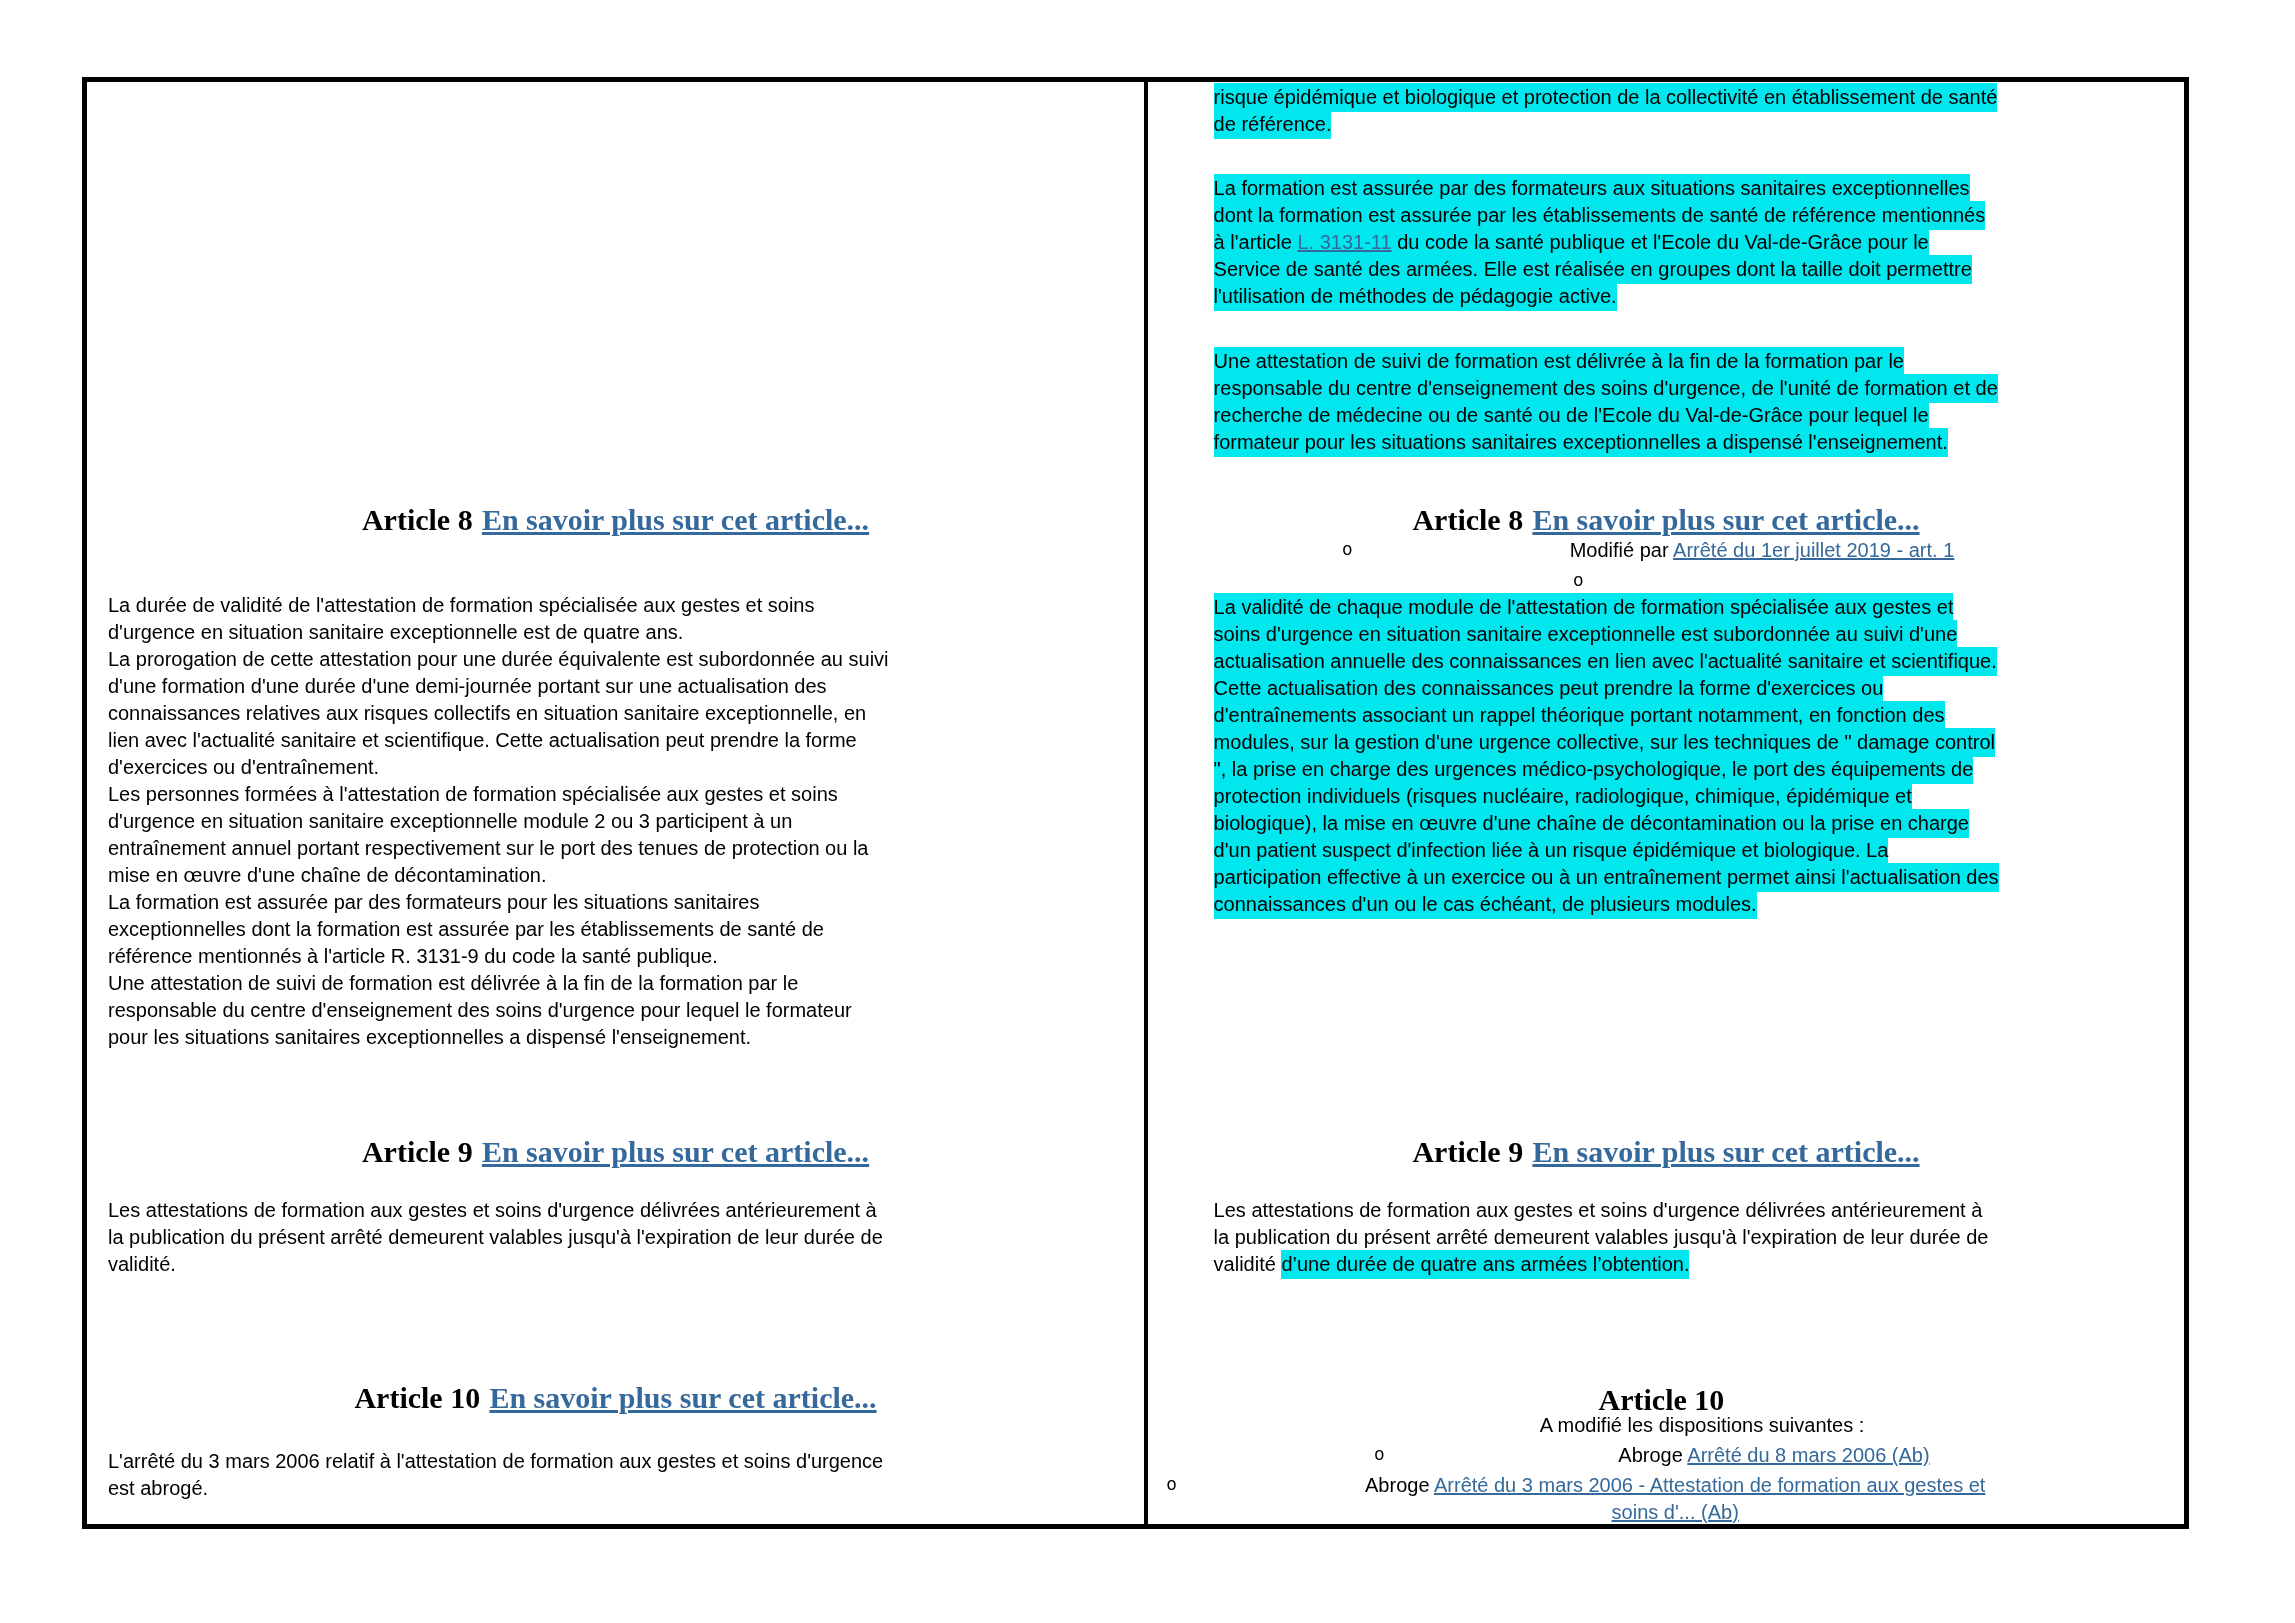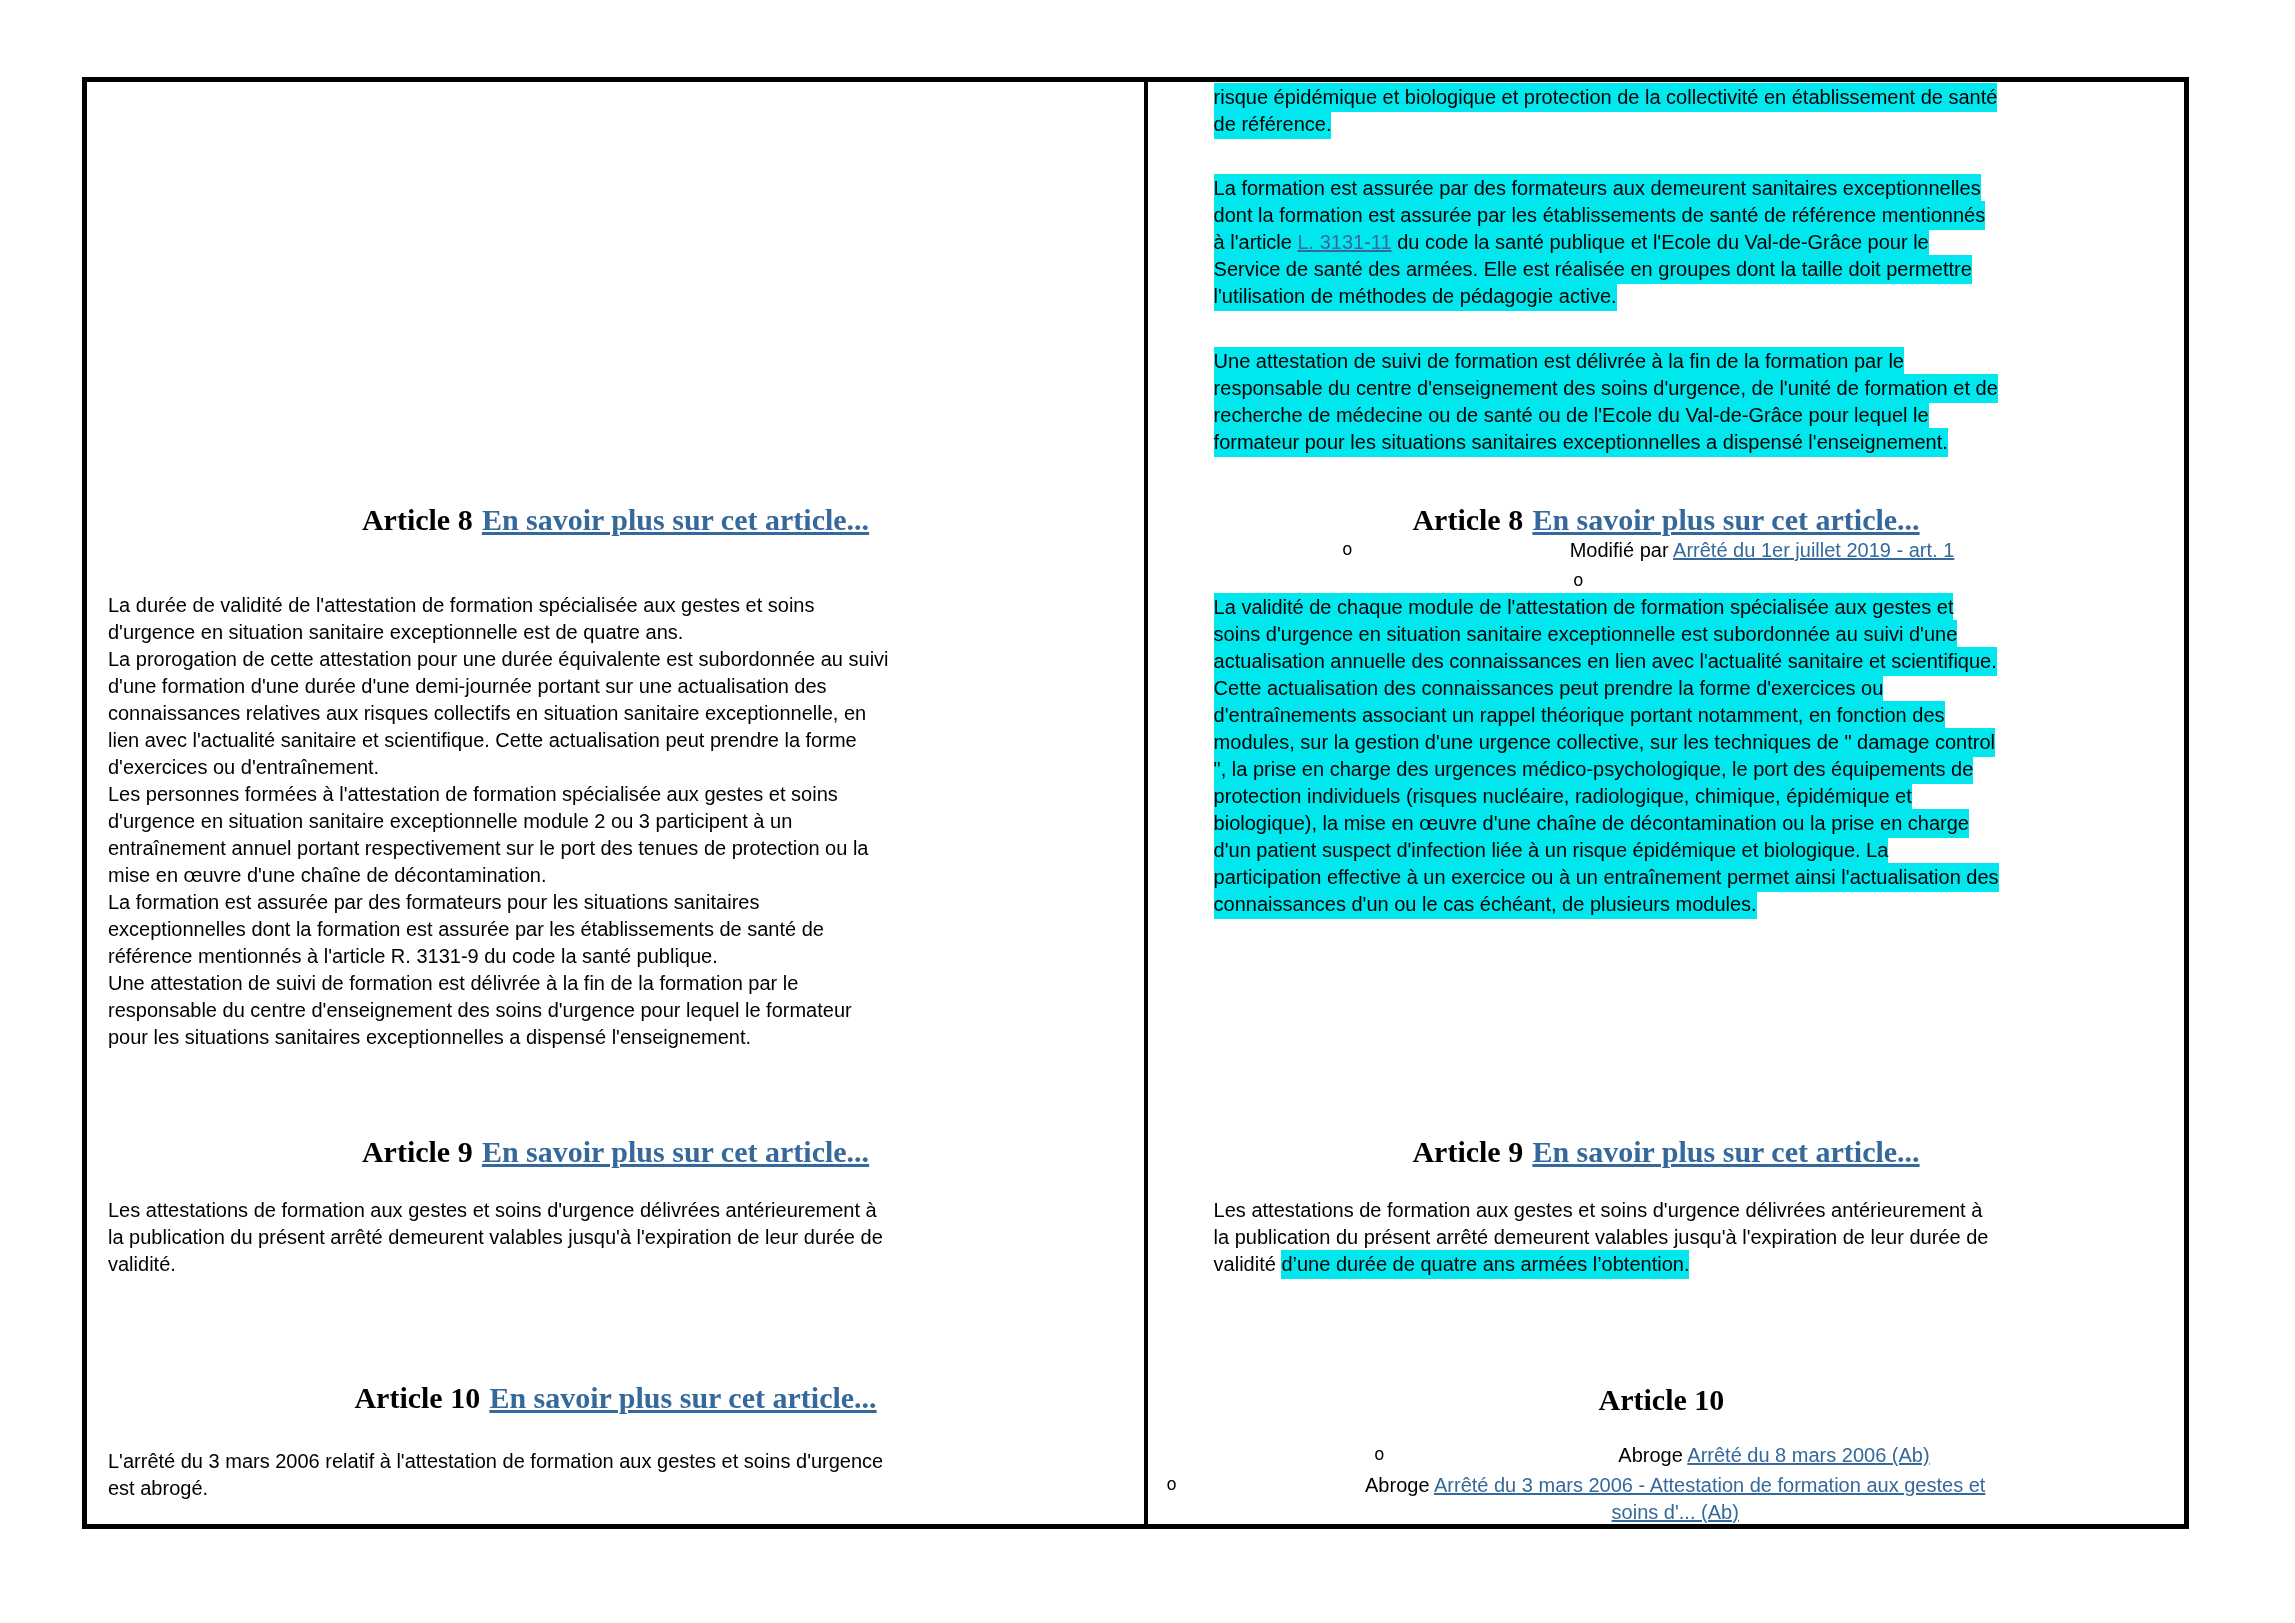--- a/index.html
+++ b/index.html
@@ -75,21 +75,21 @@
       <div class="heading" style="top:1298px">
         <span class="h-label">Article 10</span><span class="lnk">En savoir plus sur cet article...</span>
       </div>
       <div class="block" style="top:1366px"><span>L'arrêté du 3 mars 2006 relatif à l'attestation de formation aux gestes et soins d'urgence
 est abrogé.</span></div>
     </div>
 
     <div class="col col-right">
       <div class="block" style="top:2.6px"><span class="hl">risque épidémique et biologique et protection de la collectivité en établissement de santé
 de référence.</span></div>
-      <div class="block" style="top:93px"><span class="hl">La formation est assurée par des formateurs aux demeurent sanitaires exceptionnelles
+      <div class="block" style="top:93px"><span class="hl">La formation est assurée par des formateurs aux situations sanitaires exceptionnelles
 dont la formation est assurée par les établissements de santé de référence mentionnés
 à l'article </span><span class="hl lnk">L. 3131-11</span><span class="hl"> du code la santé publique et l'Ecole du Val-de-Grâce pour le
 Service de santé des armées. Elle est réalisée en groupes dont la taille doit permettre
 l'utilisation de méthodes de pédagogie active.</span></div>
       <div class="block" style="top:266px"><span class="hl">Une attestation de suivi de formation est délivrée à la fin de la formation par le
 responsable du centre d'enseignement des soins d'urgence, de l'unité de formation et de
 recherche de médecine ou de santé ou de l'Ecole du Val-de-Grâce pour lequel le
 formateur pour les situations sanitaires exceptionnelles a dispensé l'enseignement.</span></div>
 
       <div class="heading" style="top:420px">
@@ -118,20 +118,21 @@
       <div class="heading" style="top:1052px">
         <span class="h-label">Article 9</span><span class="lnk">En savoir plus sur cet article...</span>
       </div>
       <div class="block" style="top:1115px"><span>Les attestations de formation aux gestes et soins d'urgence délivrées antérieurement à
 la publication du présent arrêté demeurent valables jusqu'à l'expiration de leur durée de
 validité </span><span class="hl">d’une durée de quatre ans armées l’obtention.</span></div>
 
       <div class="heading" style="top:1300px">
         <span class="h-label">Article 10</span>
       </div>
+      <div class="subtitle" style="top:1330px;left:72px;right:0">A modifié les dispositions suivantes :</div>
 
       <div>
         <span class="bullet" style="top:1360px;left:226px">o</span>
         <div class="abroge-row" style="top:1360px;left:216px;right:0"><span>Abroge </span><span class="lnk">Arrêté du 8 mars 2006 (Ab)</span></div>
 
         <span class="bullet" style="top:1390px;left:18.3px">o</span>
         <div class="abroge-row" style="top:1390px;left:23.6px;right:5.2px"><span>Abroge </span><span class="lnk">Arrêté du 3 mars 2006 - Attestation de formation aux gestes et
 soins d'... (Ab)</span></div>
       </div>
     </div>

